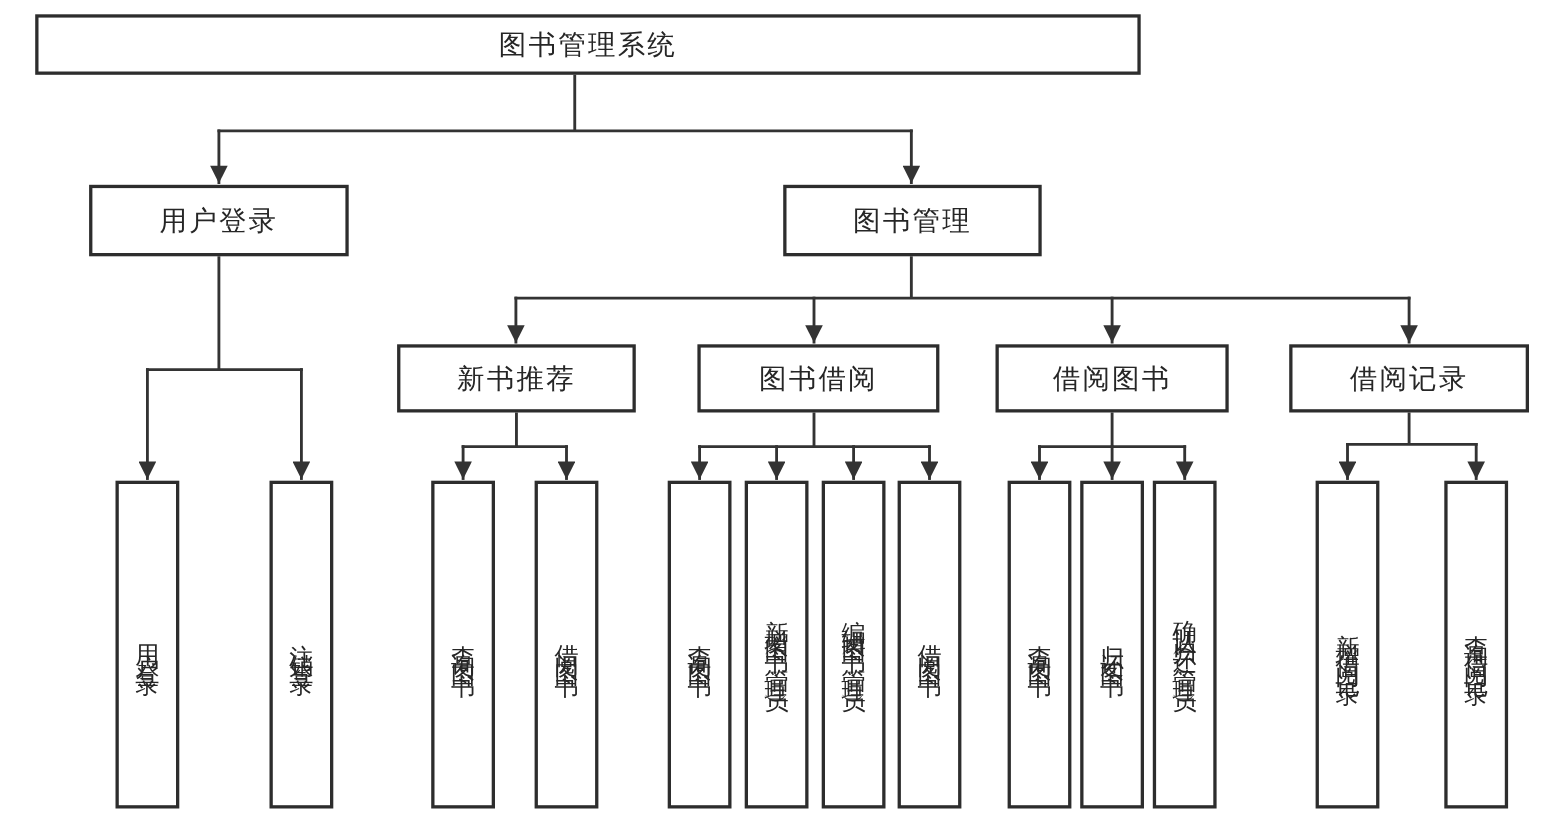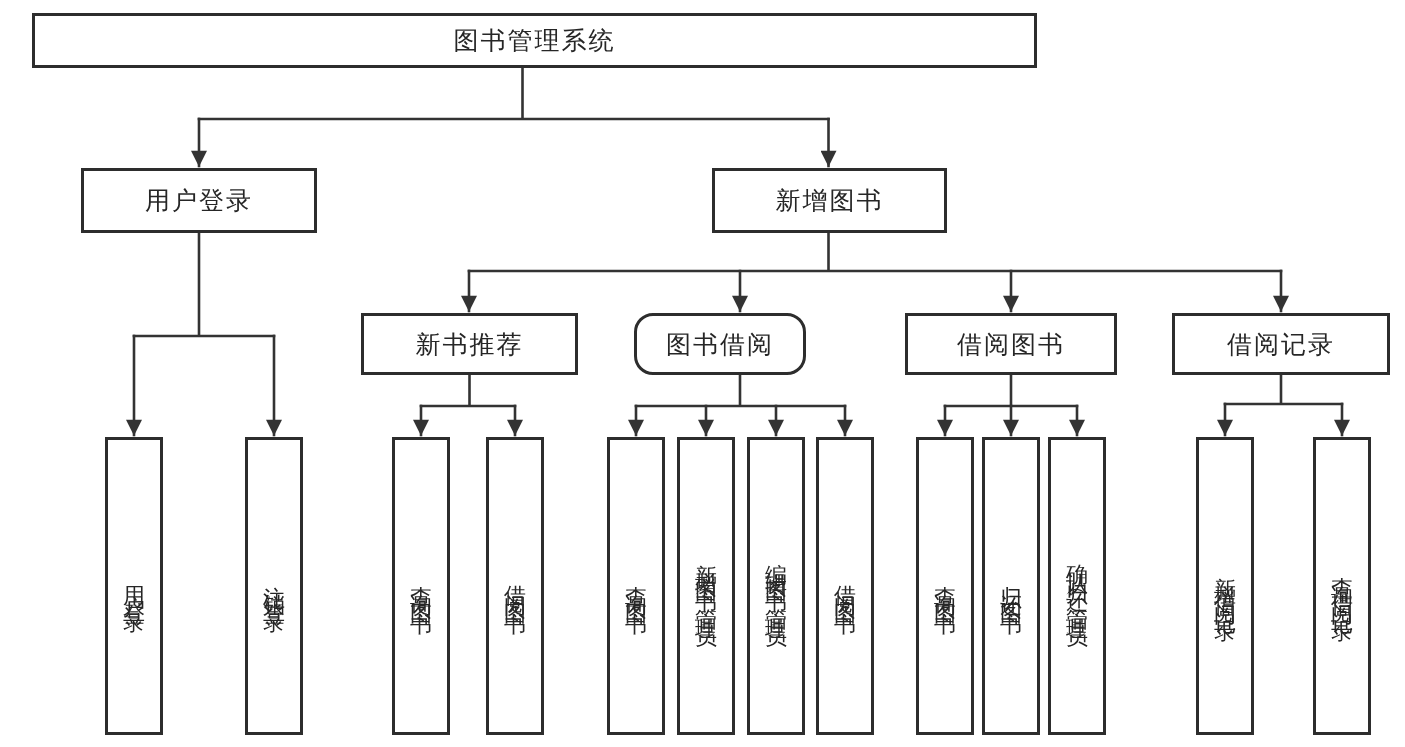--- a/index.html
+++ b/index.html
@@ -99,27 +99,27 @@
   </svg>
 
   <div class="box" style="left:20px;top:13px;width:1005px;height:55px;margin-left:12px;">
     <span class="hlabel">图书管理系统</span>
   </div>
 
   <div class="box" style="left:81px;top:168px;width:236px;height:65px;">
     <span class="hlabel">用户登录</span>
   </div>
   <div class="box" style="left:712px;top:168px;width:235px;height:65px;">
-    <span class="hlabel">新增图书</span>
+    <span class="hlabel">图书管理</span>
   </div>
 
   <div class="box" style="left:361px;top:313px;width:217px;height:62px;text-align:right;">
     <span class="hlabel">新书推荐</span>
   </div>
-  <div class="box" style="left:634px;top:313px;width:172px;height:62px;border-radius:19px;">
+  <div class="box" style="left:634px;top:313px;width:220px;height:62px;">
     <span class="hlabel">图书借阅</span>
   </div>
   <div class="box" style="left:905px;top:313px;width:212px;height:62px;">
     <span class="hlabel">借阅图书</span>
   </div>
   <div class="box" style="left:1172px;top:313px;width:218px;height:62px;">
     <span class="hlabel">借阅记录</span>
   </div>
 
   <div class="box leaf" style="left:105px;">

